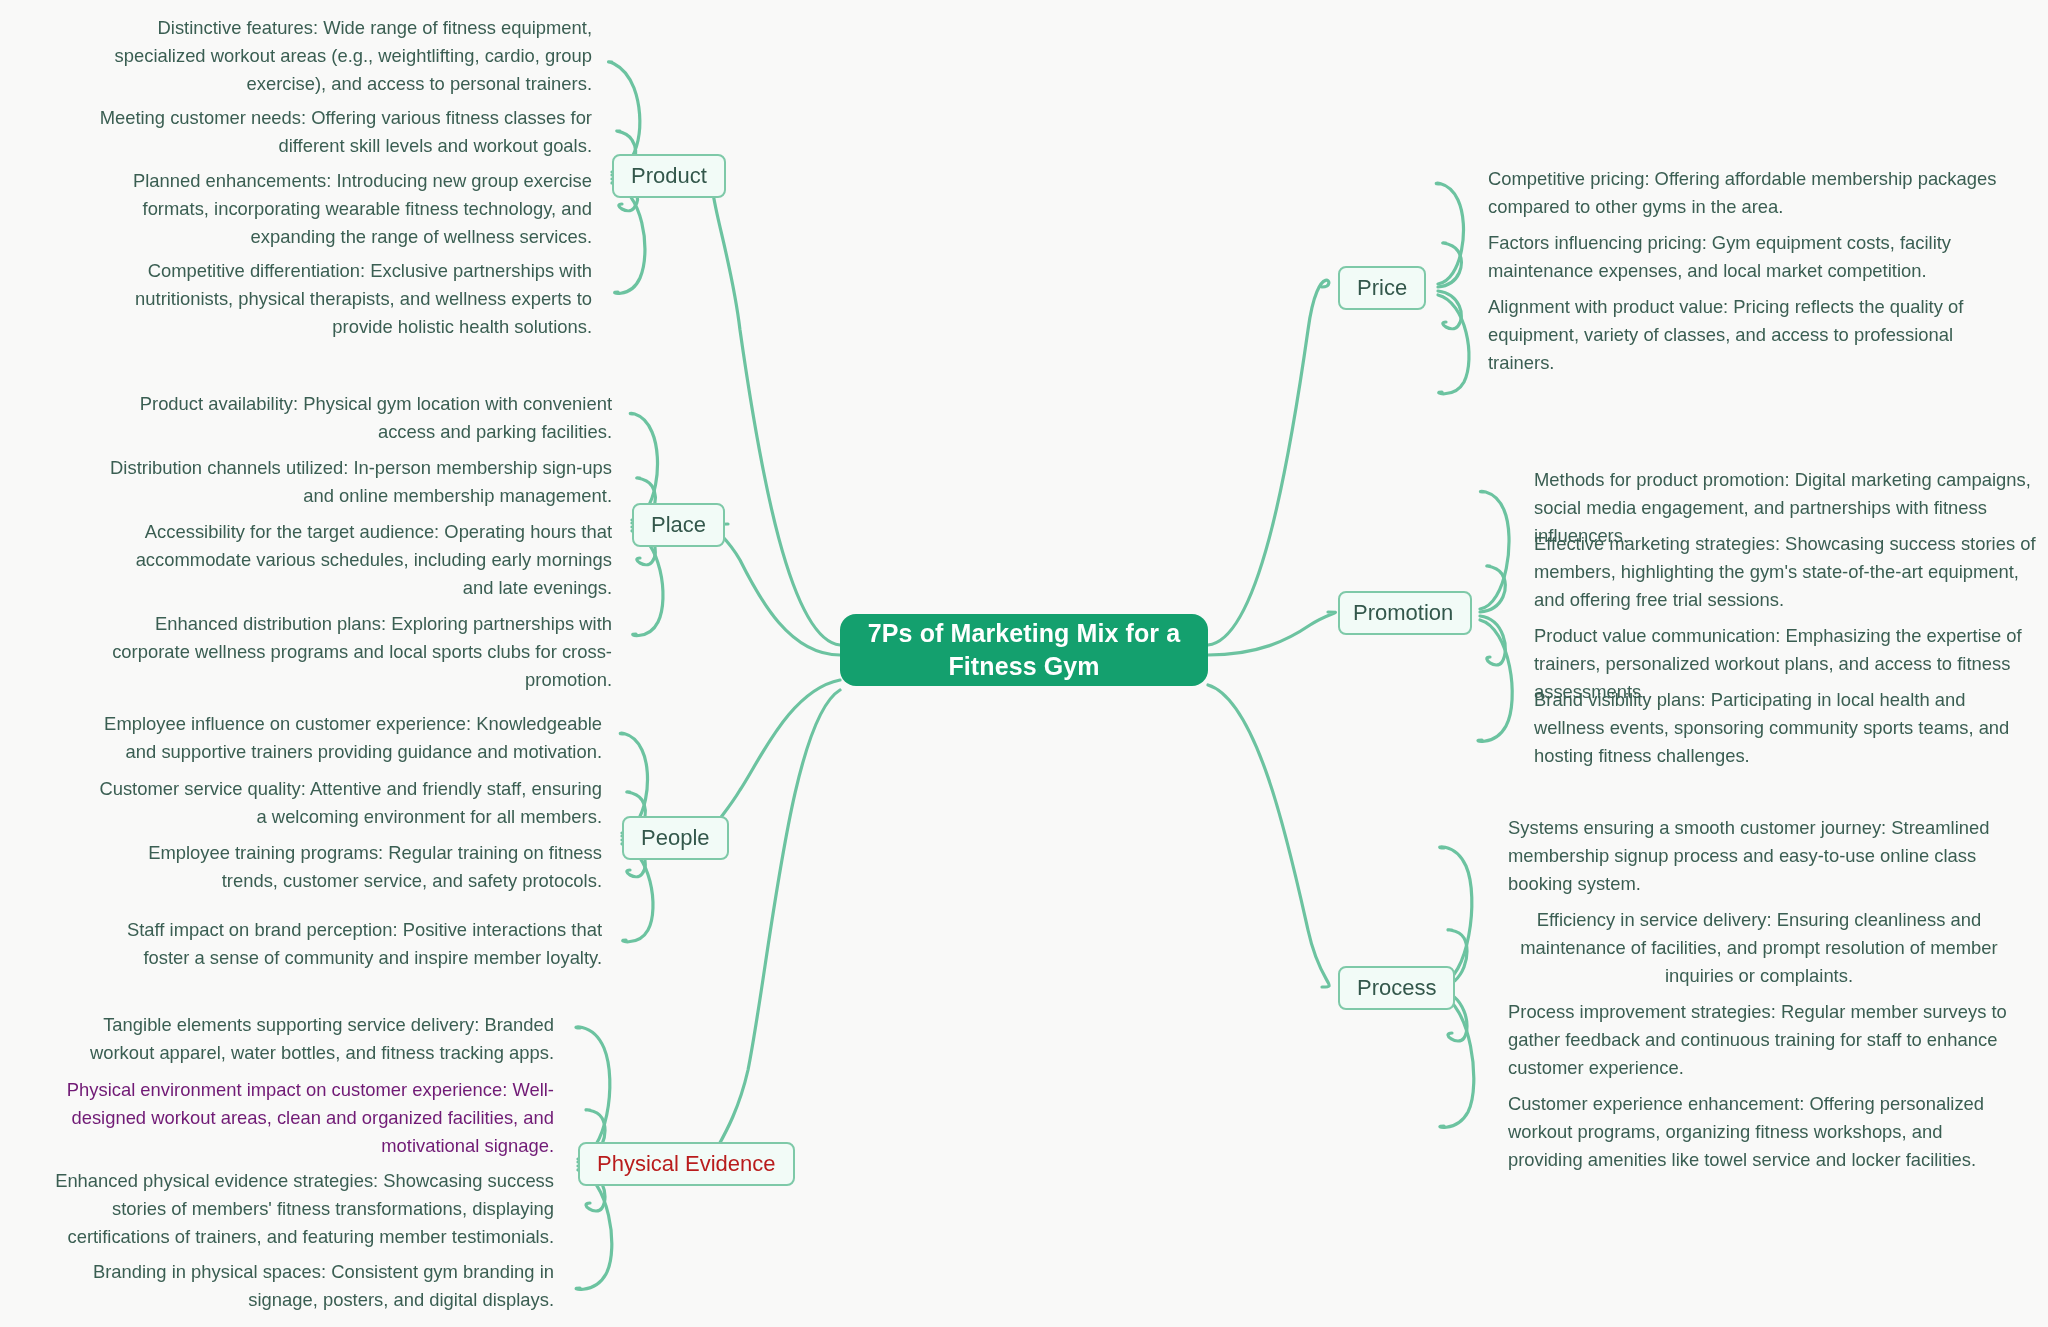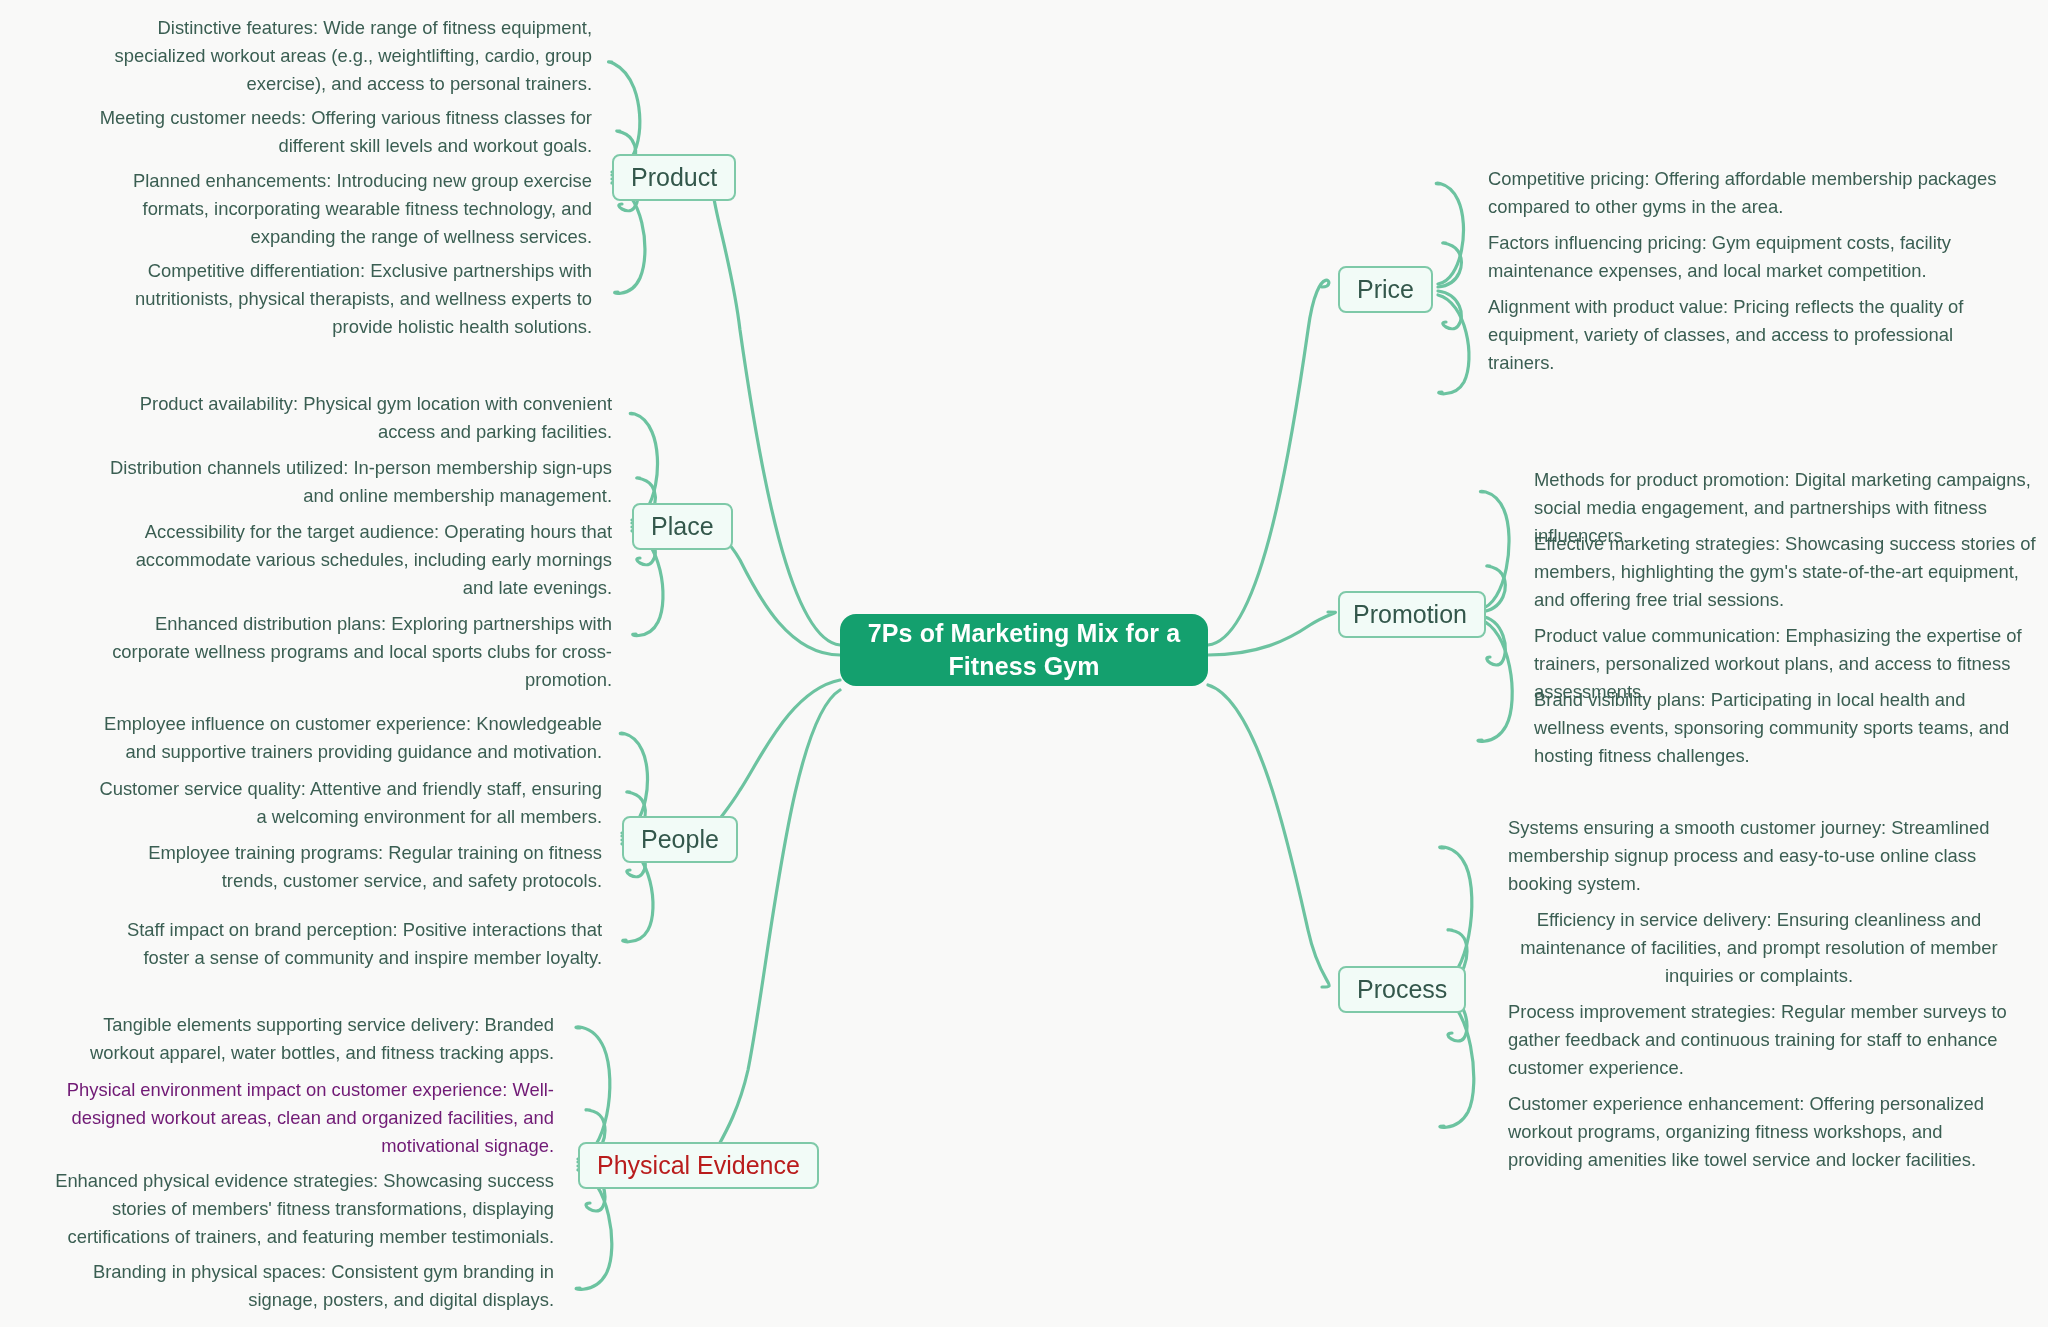--- a/index.html
+++ b/index.html
@@ -40,21 +40,21 @@
     letter-spacing: .1px;
   }
 
   
   .branch-node {
     position: absolute;
     background: #f2fbf7;
     border: 2px solid #7ec9a8;
     border-radius: 8px;
     color: #33574b;
-    font-size: 25px;
+    font-size: 22px;
     line-height: 1;
     display: flex;
     align-items: center;
     justify-content: center;
     white-space: nowrap;
     padding: 9px 17px;
   }
 
   
   .leaf {

